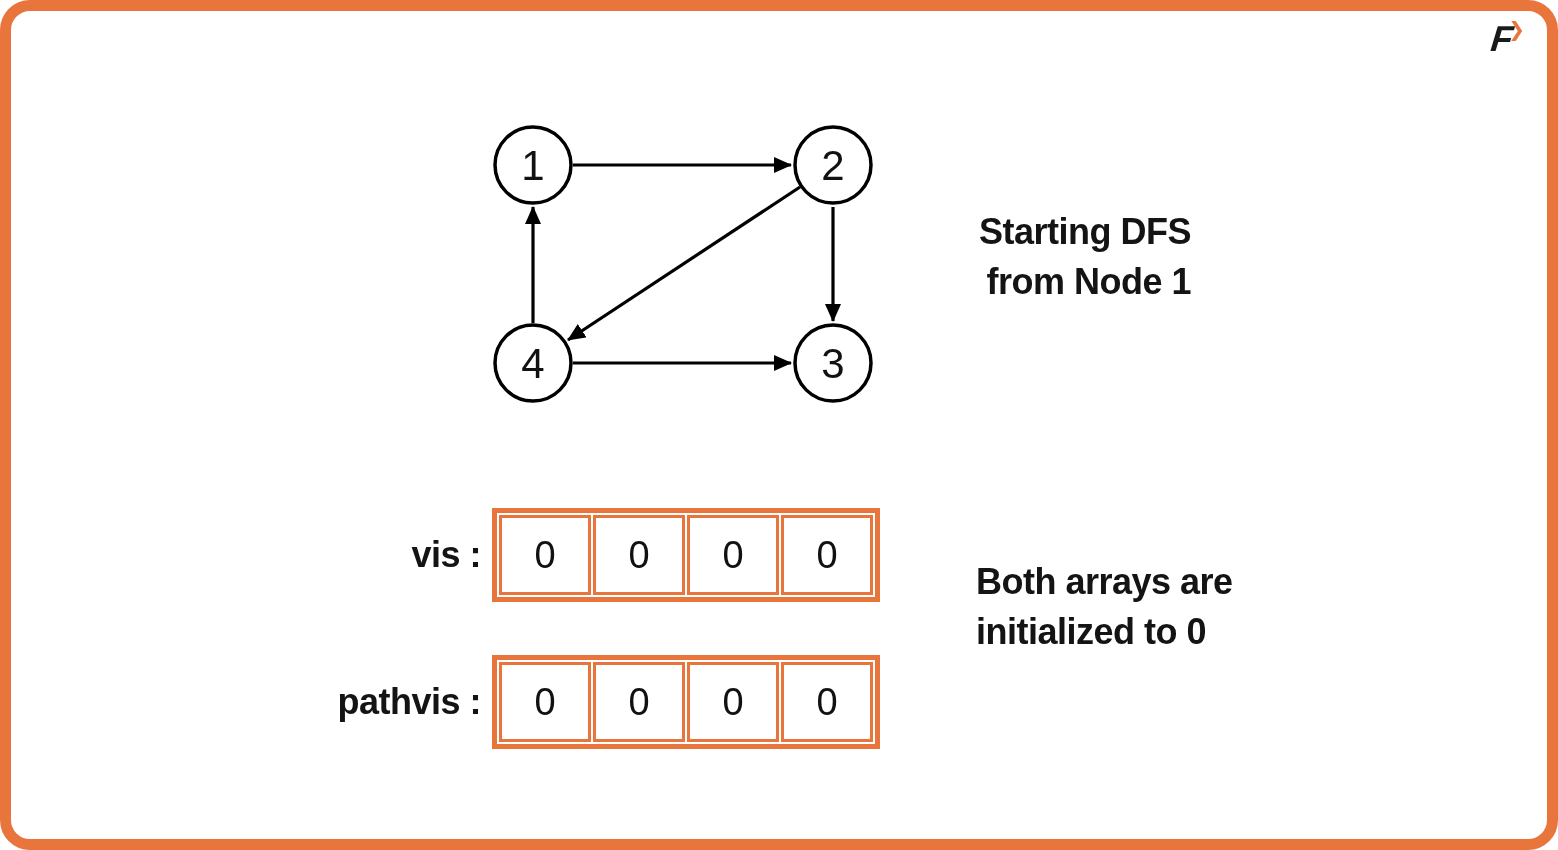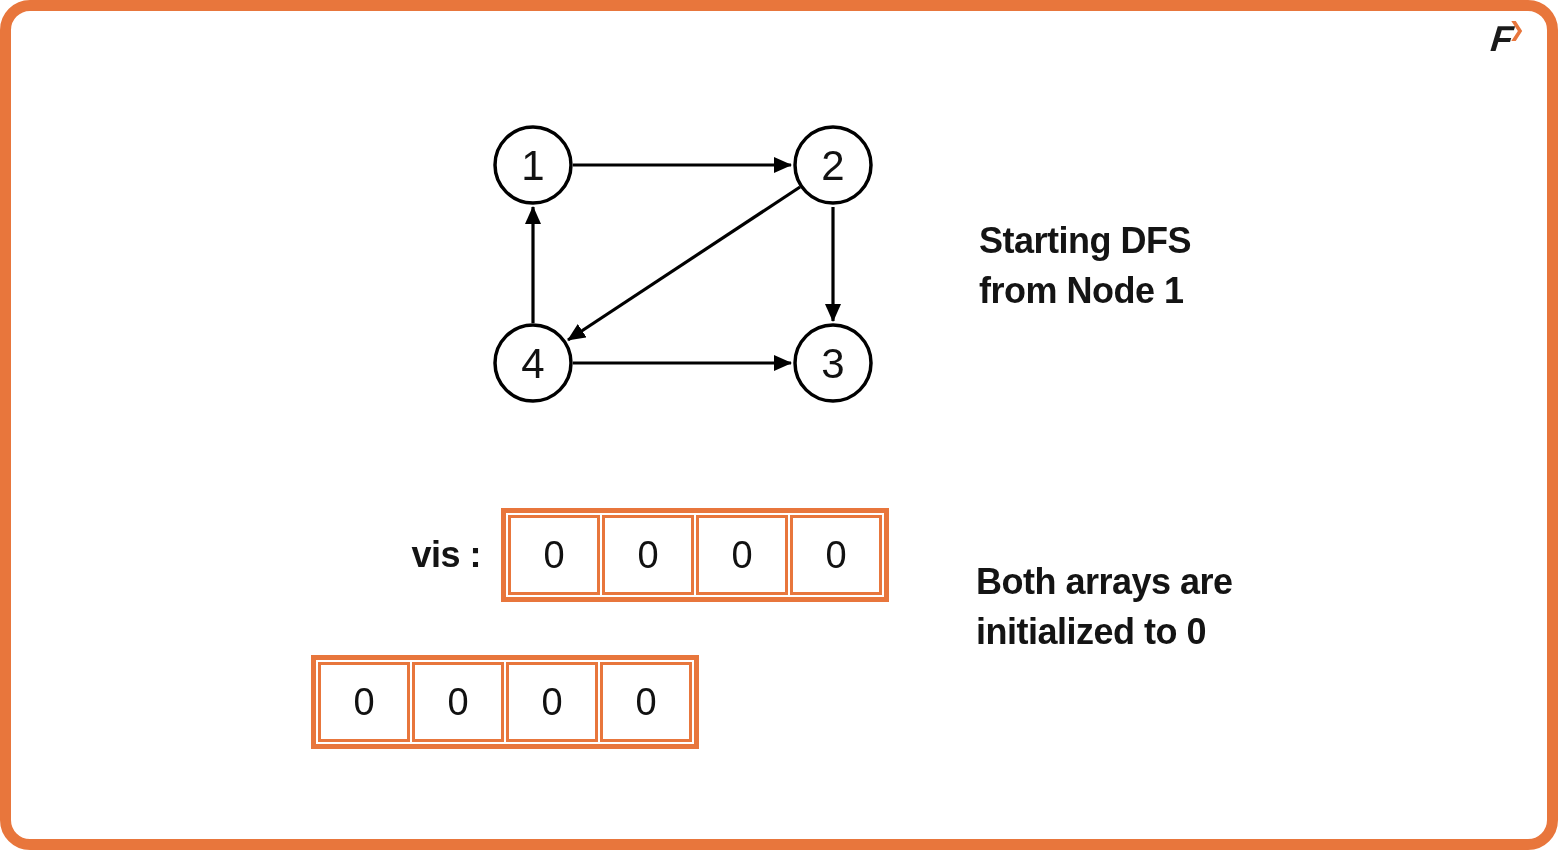--- a/index.html
+++ b/index.html
@@ -70,34 +70,34 @@
   
   .caption {
     position: absolute;
     white-space: pre-line;
     font-size: 36px;
     line-height: 50px;
     font-weight: 600;
     color: #141414;
     letter-spacing: -0.5px;
   }
-  .caption-dfs  { left: 968px; top: 205px; }
+  .caption-dfs  { left: 968px; top: 196px; text-align: right; }
   .caption-init { left: 965px; top: 546px; }
   
   .array-row {
     position: absolute;
     display: flex;
     align-items: center;
   }
   .array-vis     { left: 300px; top: 497px; }
   .array-pathvis { left: 300px; top: 644px; }
   .array-label {
     width: 170px;
     text-align: right;
-    padding-right: 20px;
+    padding-right: 11px;
     font-size: 36px;
     font-weight: 600;
     color: #141414;
     letter-spacing: -0.5px;
   }
   .array-box {
     display: flex;
     gap: 2px;
     padding: 2px;
     border: 5px solid #E8763C;
@@ -166,20 +166,21 @@
     <div class="array-label">vis :</div>
     <div class="array-box">
       <div class="array-cell">0</div>
       <div class="array-cell">0</div>
       <div class="array-cell">0</div>
       <div class="array-cell">0</div>
     </div>
   </div>
 
   <div class="array-row array-pathvis">
+    <div class="array-label">pathvis :</div>
     <div class="array-box">
       <div class="array-cell">0</div>
       <div class="array-cell">0</div>
       <div class="array-cell">0</div>
       <div class="array-cell">0</div>
     </div>
   </div>
 
 </div>
 

